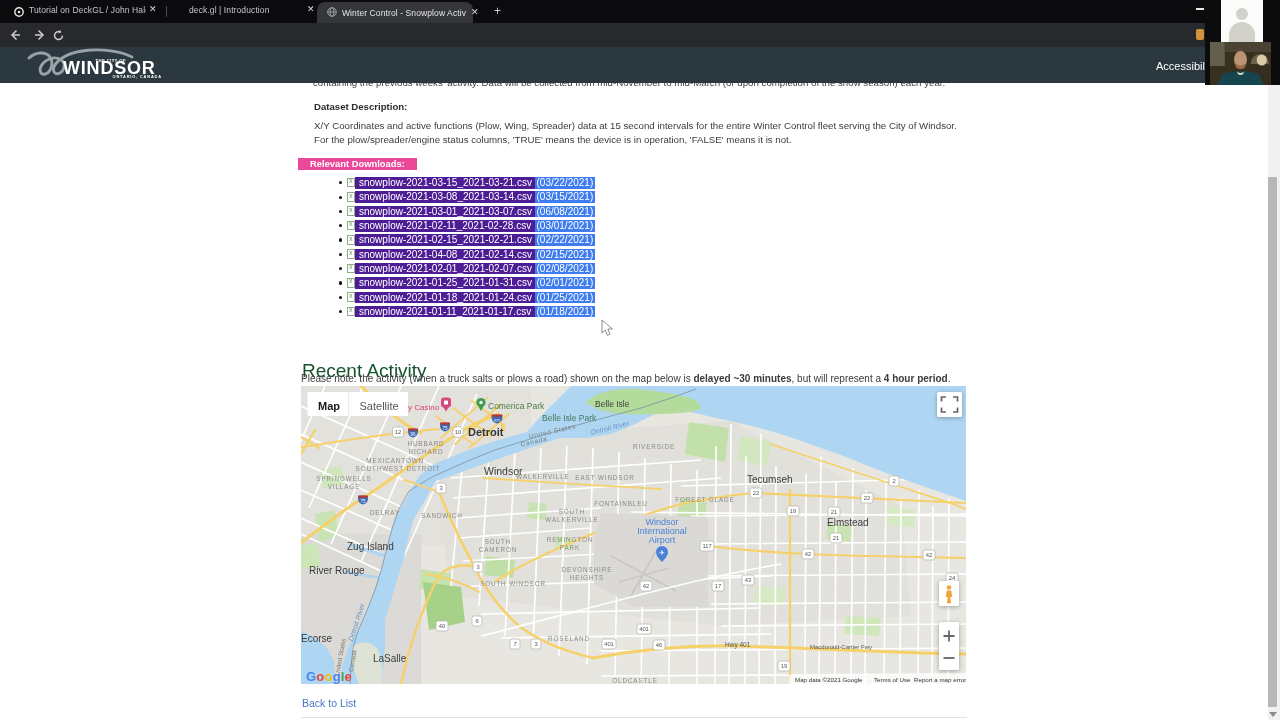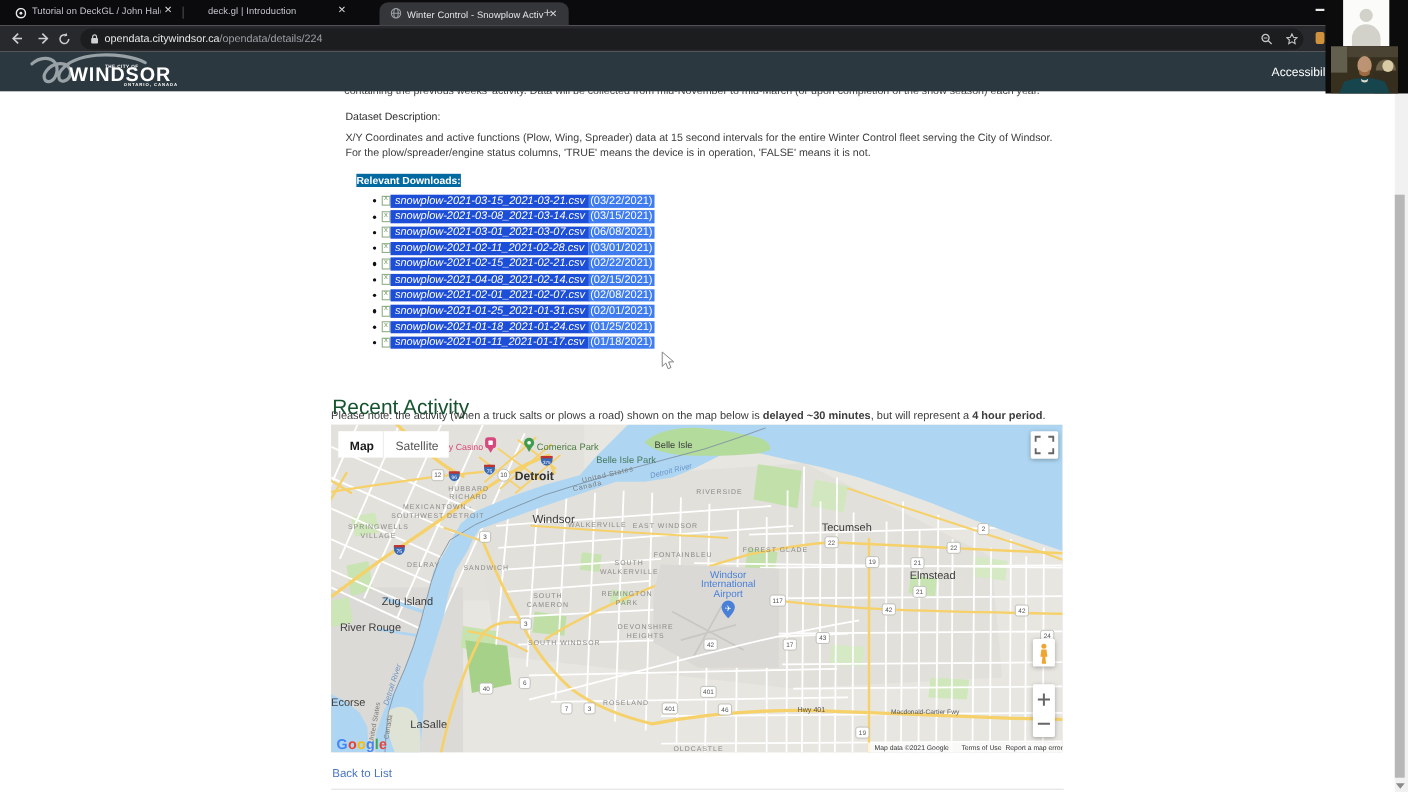--- a/index.html
+++ b/index.html
@@ -2,28 +2,28 @@
 <html><head>
 <meta charset="utf-8">
 <style>
 *{margin:0;padding:0;box-sizing:border-box;}
 html,body{width:1280px;height:720px;overflow:hidden;background:#fff;font-family:"Liberation Sans",sans-serif;}
 .abs{position:absolute;}
 
 #tabbar{position:absolute;left:0;top:0;width:1280px;height:23px;background:#0b0b0d;z-index:20;}
 .tabtitle{position:absolute;top:5px;font-size:8.5px;color:#c2c6ca;white-space:nowrap;letter-spacing:0.1px;}
 .tabx{position:absolute;top:4px;font-size:9px;color:#d8dadd;}
-#activetab{position:absolute;left:317px;top:2px;width:172px;height:21px;background:#35363a;border-radius:8px 8px 0 0;margin-left:28px;}
+#activetab{position:absolute;left:317px;top:2px;width:156px;height:21px;background:#35363a;border-radius:8px 8px 0 0;}
 #toolbar{position:absolute;left:0;top:23px;width:1280px;height:24px;background:#28292c;z-index:20;}
 #urlpill{position:absolute;left:73px;top:2.5px;width:1112px;height:19px;background:#1c1d1f;border-radius:9.5px;}
 
 #siteheader{position:absolute;left:0;top:47px;width:1280px;height:36px;background:#2b3840;z-index:10;}
 #clipline{position:absolute;left:313px;top:77px;font-size:9.7px;color:#3f3f3f;z-index:5;white-space:nowrap;}
 .lrow{position:absolute;height:12px;}
-.lrow .f{position:absolute;left:355px;top:0;height:11.6px;background:#1d4ed8;color:#fff;font-size:10px;line-height:11.6px;padding:0 4px;white-space:nowrap;font-style:italic;}
+.lrow .f{position:absolute;left:355px;top:0;height:11.6px;background:#4c1d95;color:#fff;font-size:10px;line-height:11.6px;padding:0 4px;white-space:nowrap;}
 .lrow .d{position:absolute;left:535px;top:0;height:11.6px;background:#3e7cf0;color:#fff;font-size:10px;line-height:11.6px;padding:0 1.5px;white-space:nowrap;}
 .lrow .b{position:absolute;left:339px;top:4.2px;width:3.2px;height:3.2px;border-radius:50%;background:#111;}
 .lrow .ic{position:absolute;left:347px;top:0.8px;width:7.6px;height:9.6px;background:#fff;border:1px solid #8fae85;}
 .lrow .ic:before{content:"x";position:absolute;left:1px;top:-1.5px;font-size:7px;color:#6f9a63;}
 
 #sbtrack{position:absolute;left:1268px;top:85px;width:12px;height:635px;background:#f1f1f1;z-index:30;}
 #sbthumb{position:absolute;left:0px;top:92px;width:8.5px;height:530px;background:#b7b7b7;}
 #sbbtn{position:absolute;left:1px;top:627px;width:0;height:0;border-left:4px solid transparent;border-right:4px solid transparent;border-top:5px solid #8a8a8a;}
 
 #cam{position:absolute;left:1205px;top:0;width:75px;height:85px;background:#0c0c0c;z-index:40;}
@@ -59,54 +59,39 @@
       <line x1="3" y1="6" x2="11" y2="6" stroke="#cdced1" stroke-width="1.5"></line>
     </svg>
   <svg class="abs" style="left:34px;top:6px" width="12" height="12" viewBox="0 0 12 12">
       <path d="M4.5 1.5 L9 6 L4.5 10.5" fill="none" stroke="#cdced1" stroke-width="1.5"></path>
       <line x1="1" y1="6" x2="9" y2="6" stroke="#cdced1" stroke-width="1.5"></line>
     </svg>
   <svg class="abs" style="left:52px;top:5.5px" width="13" height="13" viewBox="0 0 13 13">
       <path d="M10.5 6.5 A4 4 0 1 1 8.7 3.2" fill="none" stroke="#cdced1" stroke-width="1.4"></path>
       <path d="M8.2 0.8 L9.2 3.6 L6.3 4.2 Z" fill="#cdced1"></path>
     </svg>
-  <div id="urlpill">
-    <svg class="abs" style="left:9px;top:5.5px" width="8" height="9" viewBox="0 0 9 10">
-        <rect x="1" y="4" width="7" height="5.5" rx="1" fill="#d0d1d4"></rect>
-        <path d="M2.5 4 V2.8 A2 2 0 0 1 6.5 2.8 V4" fill="none" stroke="#d0d1d4" stroke-width="1.2"></path>
-      </svg>
-    <div class="abs" style="left:22px;top:4.5px;font-size:9.8px;color:#e6e7e9;white-space:nowrap;">opendata.citywindsor.ca<span style="color:#9b9fa4;">/opendata/details/224</span></div>
-    <svg class="abs" style="left:1073px;top:4px" width="11" height="11" viewBox="0 0 11 11">
-        <circle cx="4.5" cy="4.5" r="3.2" fill="none" stroke="#c4c6c9" stroke-width="1.2"></circle>
-        <line x1="7" y1="7" x2="10" y2="10" stroke="#c4c6c9" stroke-width="1.2"></line>
-        <line x1="2.8" y1="4.5" x2="6.2" y2="4.5" stroke="#c4c6c9" stroke-width="1"></line>
-      </svg>
-    <svg class="abs" style="left:1096px;top:4px" width="11" height="11" viewBox="0 0 11 11">
-        <path d="M5.5 0.8 L6.9 3.8 L10.2 4.2 L7.8 6.4 L8.4 9.7 L5.5 8 L2.6 9.7 L3.2 6.4 L0.8 4.2 L4.1 3.8 Z" fill="none" stroke="#c4c6c9" stroke-width="1"></path>
-      </svg>
-  </div>
   <div class="abs" style="left:1196px;top:6px;width:8px;height:11px;background:#d0923c;border-radius:2px;"></div>
 </div>
 
 <div class="abs" style="left:1196px;top:8px;width:8px;height:1.5px;background:#e8e8e8;z-index:45;"></div>
 
 <div id="siteheader">
   <svg class="abs" style="left:0px;top:0px" width="300" height="36" viewBox="0 0 300 36">
     <path d="M 29 11 C 36 4.5 46 4.5 50 10 C 54 16 51 25 45.5 27 C 40.5 28.5 38 22.5 42.5 17 C 48 10.5 57 9 62 13.5 C 66 17.5 64 25 58.5 26.5 C 53.5 28 51.5 22 56 16.5 C 62 9 74 4.5 88 3.2 C 104 2 122 4.5 132 10" fill="none" stroke="#98a1a6" stroke-width="2.9" stroke-linecap="round"></path>
     <text x="95.5" y="14.5" font-size="4.2" fill="#fff" font-weight="bold" letter-spacing="0.4">THE CITY OF</text>
     <text x="63" y="26.6" font-size="18" fill="#fff" font-weight="bold" letter-spacing="0.8">WINDSOR</text>
     <text x="112.5" y="31" font-size="3.9" fill="#fff" font-weight="bold" letter-spacing="0.85">ONTARIO, CANADA</text>
   </svg>
   <div class="abs" style="left:1156px;top:13px;font-size:11px;color:#fff;">Accessibility</div>
 </div>
 
 <div id="clipline">containing the previous weeks' activity. Data will be collected from mid-November to mid-March (or upon completion of the snow season) each year.</div>
-<div class="abs" style="left:314px;top:101px;font-size:9.6px;font-weight:normal;color:#2c2c2c;">Dataset Description:</div>
+<div class="abs" style="left:314px;top:101px;font-size:9.6px;font-weight:bold;color:#2c2c2c;">Dataset Description:</div>
 <div class="abs" style="left:314px;top:119px;font-size:9.7px;color:#3c3c3c;line-height:14.4px;white-space:nowrap;">X/Y Coordinates and active functions (Plow, Wing, Spreader) data at 15 second intervals for the entire Winter Control fleet serving the City of Windsor.<br>For the plow/spreader/engine status columns, 'TRUE' means the device is in operation, 'FALSE' means it is not.</div>
-<div class="abs" style="left:324px;top:157.5px;height:12.5px;background:#0369a1;color:#fff;font-size:9.4px;font-weight:bold;line-height:12.5px;padding:0 0;">Relevant Downloads:</div>
+<div class="abs" style="left:298px;top:157.5px;height:12.5px;background:#ec4899;color:#fff;font-size:9.4px;font-weight:bold;line-height:12.5px;padding:0 12px;">Relevant Downloads:</div>
 <div id="listwrap"></div>
 
 <div class="lrow" style="top:177.1px">
     <span class="b"></span>
     <span class="ic"></span>
     <span class="f">snowplow-2021-03-15_2021-03-21.csv</span>
     <span class="d">(03/22/2021)</span>
   </div>
 <div class="lrow" style="top:191.4px">
     <span class="b"></span>

